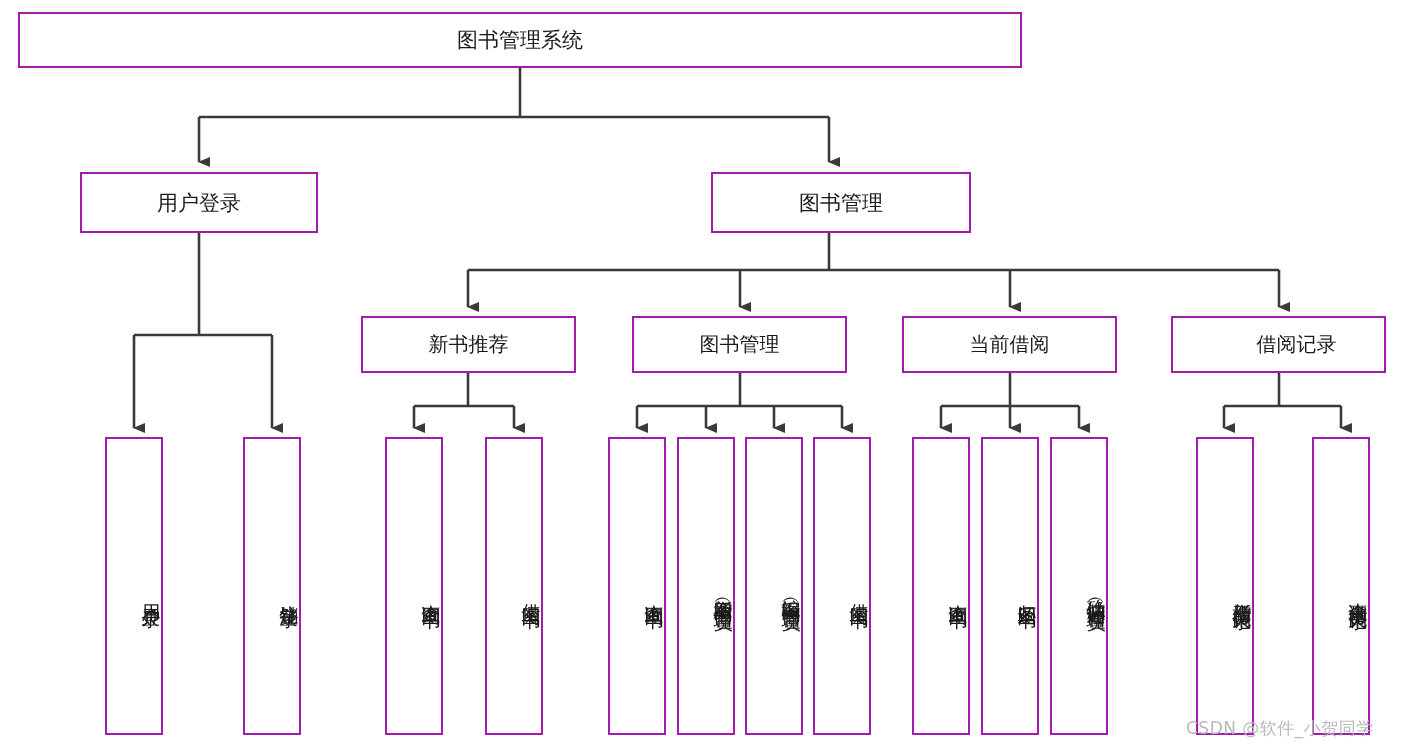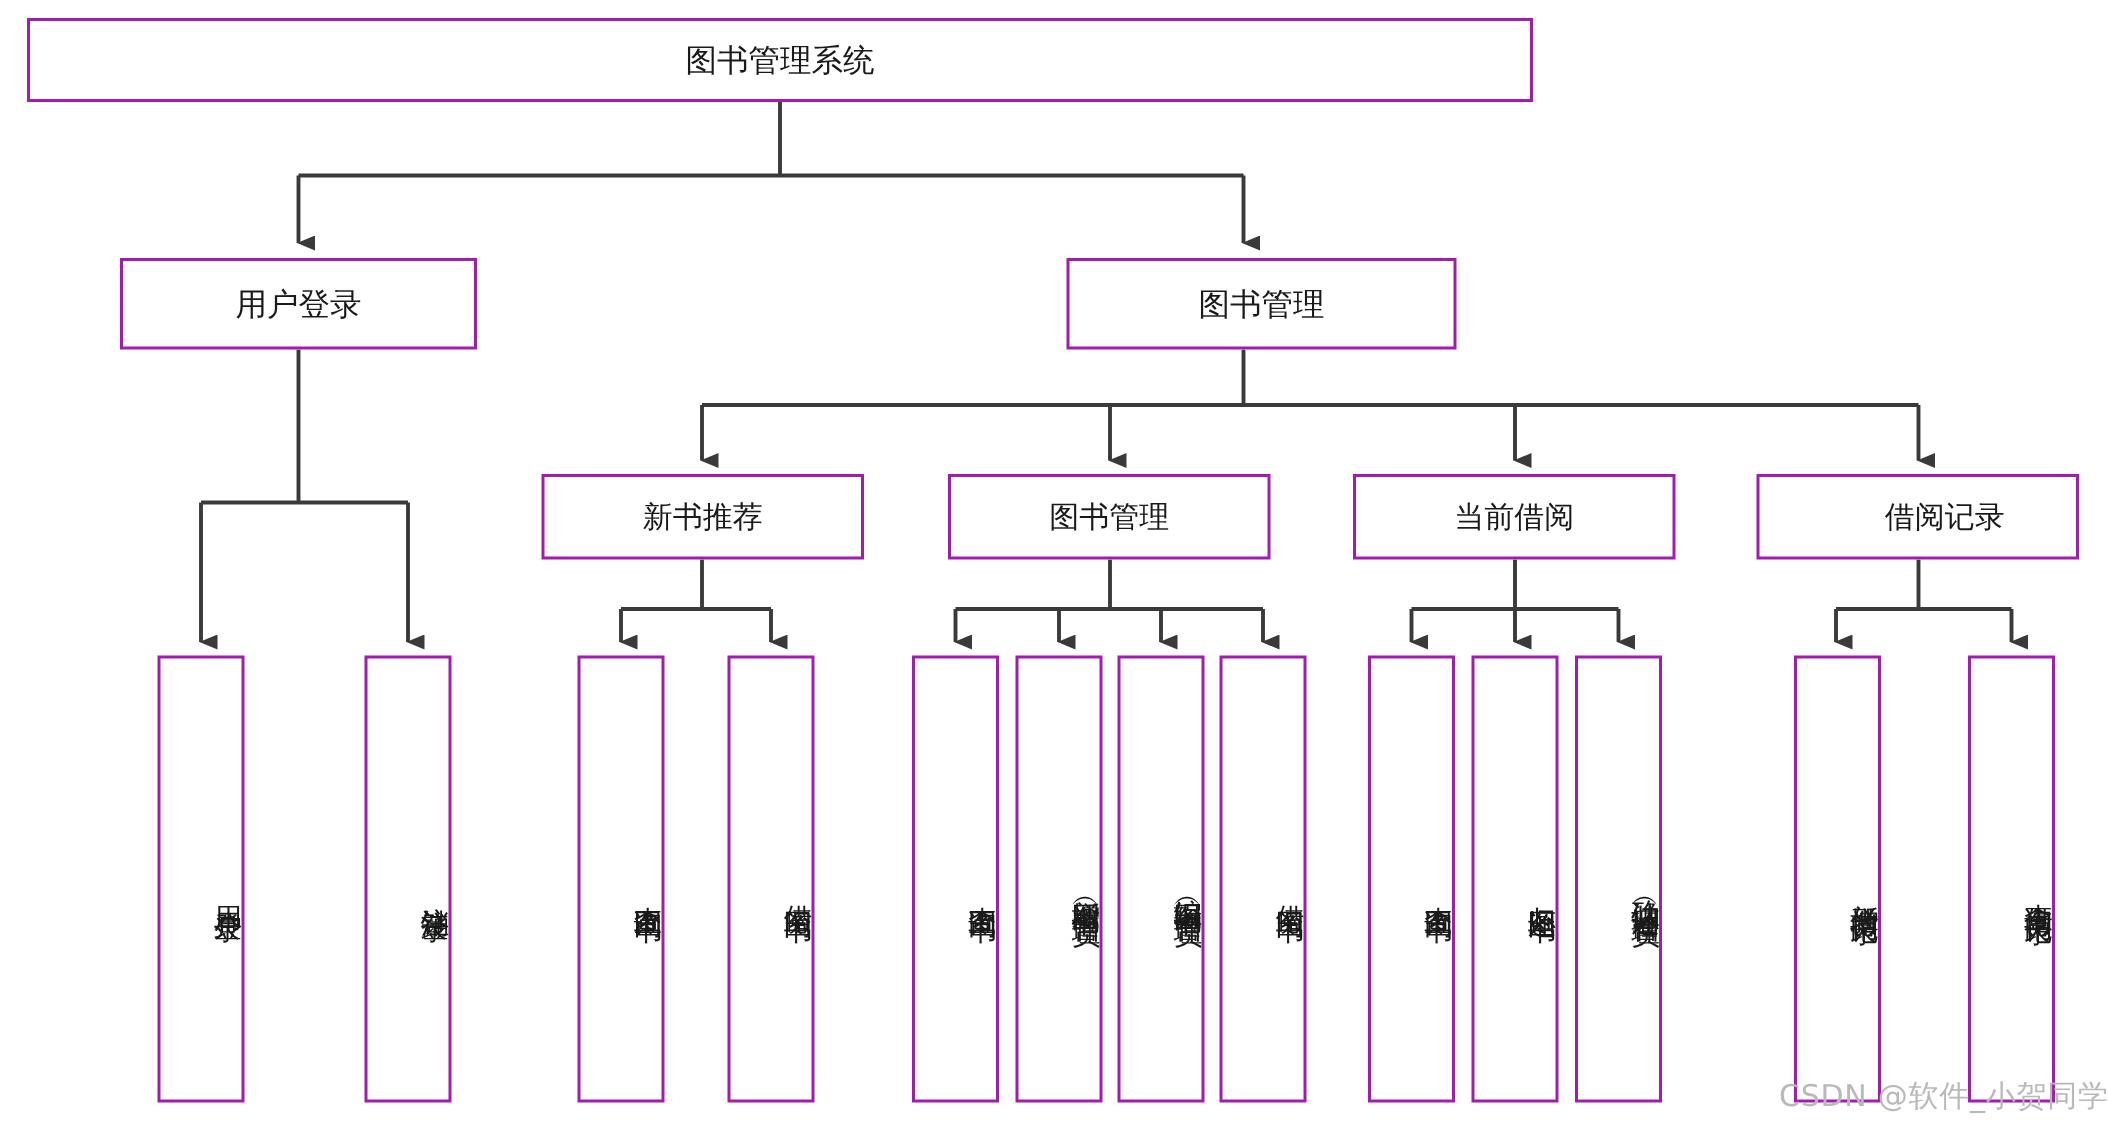--- a/index.html
+++ b/index.html
@@ -53,21 +53,21 @@
     padding-top: 14px;
     line-height: 1;
   }
   .node-leaf .leaf-label {
     writing-mode: vertical-rl;
     text-orientation: upright;
     display: block;
   }
   .watermark {
     position: absolute;
-    font-size: 20px;
+    font-size: 17px;
     color: #b9b9b9;
     white-space: nowrap;
     letter-spacing: 0.5px;
     font-family: "DejaVu Sans", "Liberation Sans", sans-serif;
   }
 </style>
 </head>
 <body>
 
 <div id="canvas">

